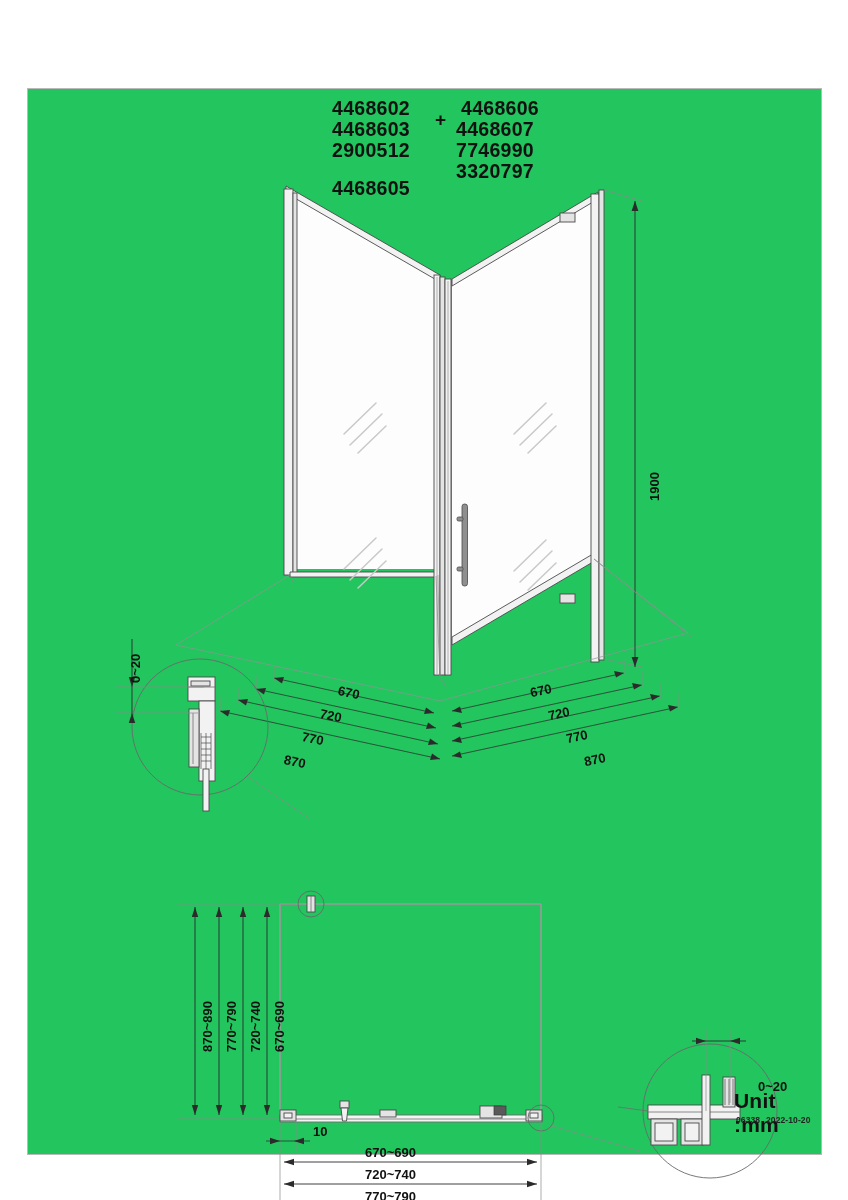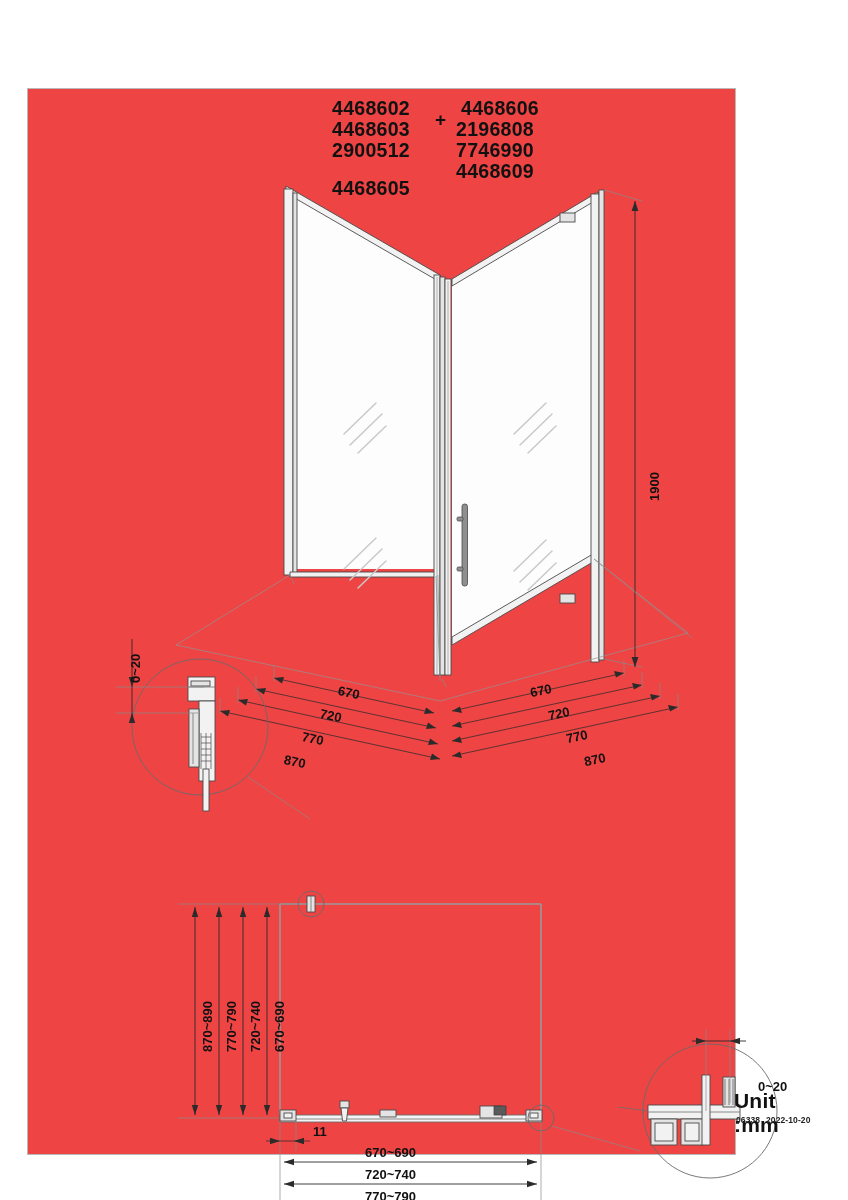--- a/index.html
+++ b/index.html
@@ -1,19 +1,19 @@
 <!DOCTYPE html>
 <html><head>
 <meta charset="utf-8">
 <style>
   html,body{margin:0;padding:0;background:#ffffff;}
   body{width:848px;height:1200px;position:relative;overflow:hidden;
        font-family:"Liberation Sans",sans-serif;color:#111;}
-  .sheet{position:absolute;left:27px;top:88px;width:709px;height:1067px;
-         border:1.3px solid #b9b9b9;box-sizing:border-box;background:#ef4444;}
+  .sheet{position:absolute;left:27px;top:88px;width:795px;height:1067px;
+         border:1.3px solid #b9b9b9;box-sizing:border-box;background:#22c55e;}
   .abs{position:absolute;}
   .txt{position:absolute;white-space:nowrap;font-weight:bold;color:#111;}
   
   .pn{font-size:19.5px;letter-spacing:.3px;}
   .plus{font-size:19px;font-weight:bold;}
   
   svg{position:absolute;left:0;top:0;overflow:visible;}
   .ln-thin{stroke:#6e6e6e;stroke-width:.8;fill:none;}
   .ln-vthin{stroke:#949494;stroke-width:.7;fill:none;}
   .dim{stroke:#2b2b2b;stroke-width:.9;fill:none;}
@@ -40,23 +40,23 @@
 
   <div class="abs" style="left:276px;top:8px;width:260px;height:86px;">
     <div class="txt pn" style="left:28px;top:0px;">4468602</div>
     <div class="txt pn" style="left:28px;top:21px;">4468603</div>
     <div class="txt pn" style="left:28px;top:42px;">2900512</div>
     <div class="txt pn" style="left:28px;top:80px;">4468605</div>
 
     <div class="txt plus" style="left:131px;top:12px;">+</div>
 
     <div class="txt pn" style="left:157px;top:0px;">4468606</div>
-    <div class="txt pn" style="left:152px;top:21px;">2196808</div>
+    <div class="txt pn" style="left:152px;top:21px;">4468607</div>
     <div class="txt pn" style="left:152px;top:42px;">7746990</div>
-    <div class="txt pn" style="left:152px;top:63px;">4468609</div>
+    <div class="txt pn" style="left:152px;top:63px;">3320797</div>
   </div>
 
   <div class="abs" style="left:0px;top:0px;width:795px;height:600px;">
     <svg width="795" height="600" viewBox="0 0 795 600">
 
       <g>
         <polygon class="glass" points="262,100 408,190 408,480 262,480"></polygon>
 
         <polygon class="frame" points="258,97 412,186 412,193 258,104"></polygon>
 
@@ -324,21 +324,21 @@
         <polygon fill="#2b2b2b" points="256,449 266,445.8 266,452.2"></polygon>
         <polygon fill="#2b2b2b" points="509,449 499,445.8 499,452.2"></polygon>
       </g>
     </svg>
 
     <div class="dtxt rot90" style="left:172px;top:273px;">870~890</div>
     <div class="dtxt rot90" style="left:196px;top:273px;">770~790</div>
     <div class="dtxt rot90" style="left:220px;top:273px;">720~740</div>
     <div class="dtxt rot90" style="left:244px;top:273px;">670~690</div>
 
-    <div class="dtxt" style="left:285px;top:345px;">11</div>
+    <div class="dtxt" style="left:285px;top:345px;">10</div>
 
     <div class="dtxt" style="left:337px;top:366px;">670~690</div>
     <div class="dtxt" style="left:337px;top:388px;">720~740</div>
     <div class="dtxt" style="left:337px;top:410px;">770~790</div>
 
   </div>
 
   <div class="abs" style="left:590px;top:910px;width:230px;height:200px;">
     <svg width="230" height="200" viewBox="0 0 230 200">
       <circle class="circ" cx="92" cy="112" r="67"></circle>

